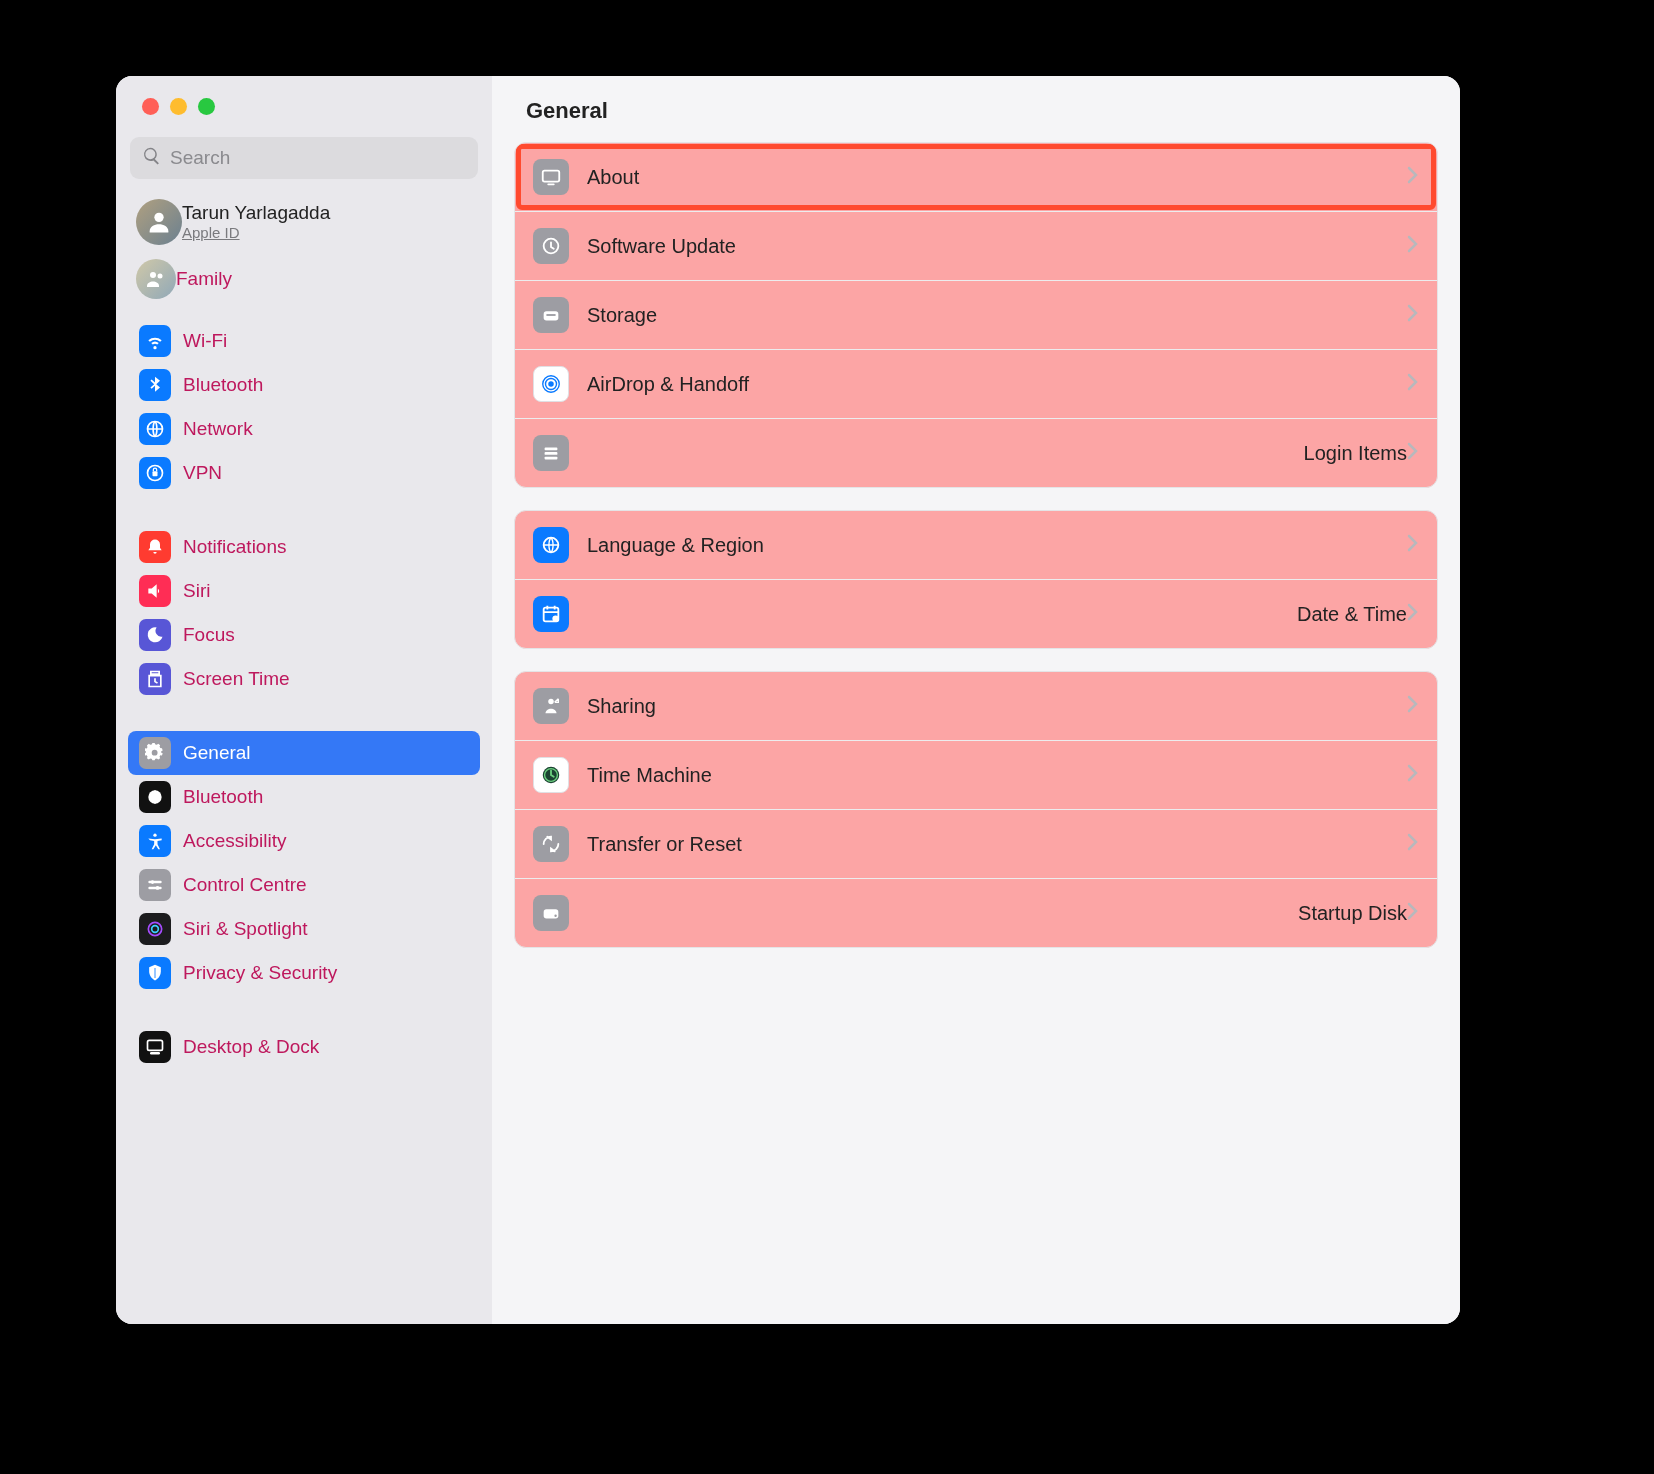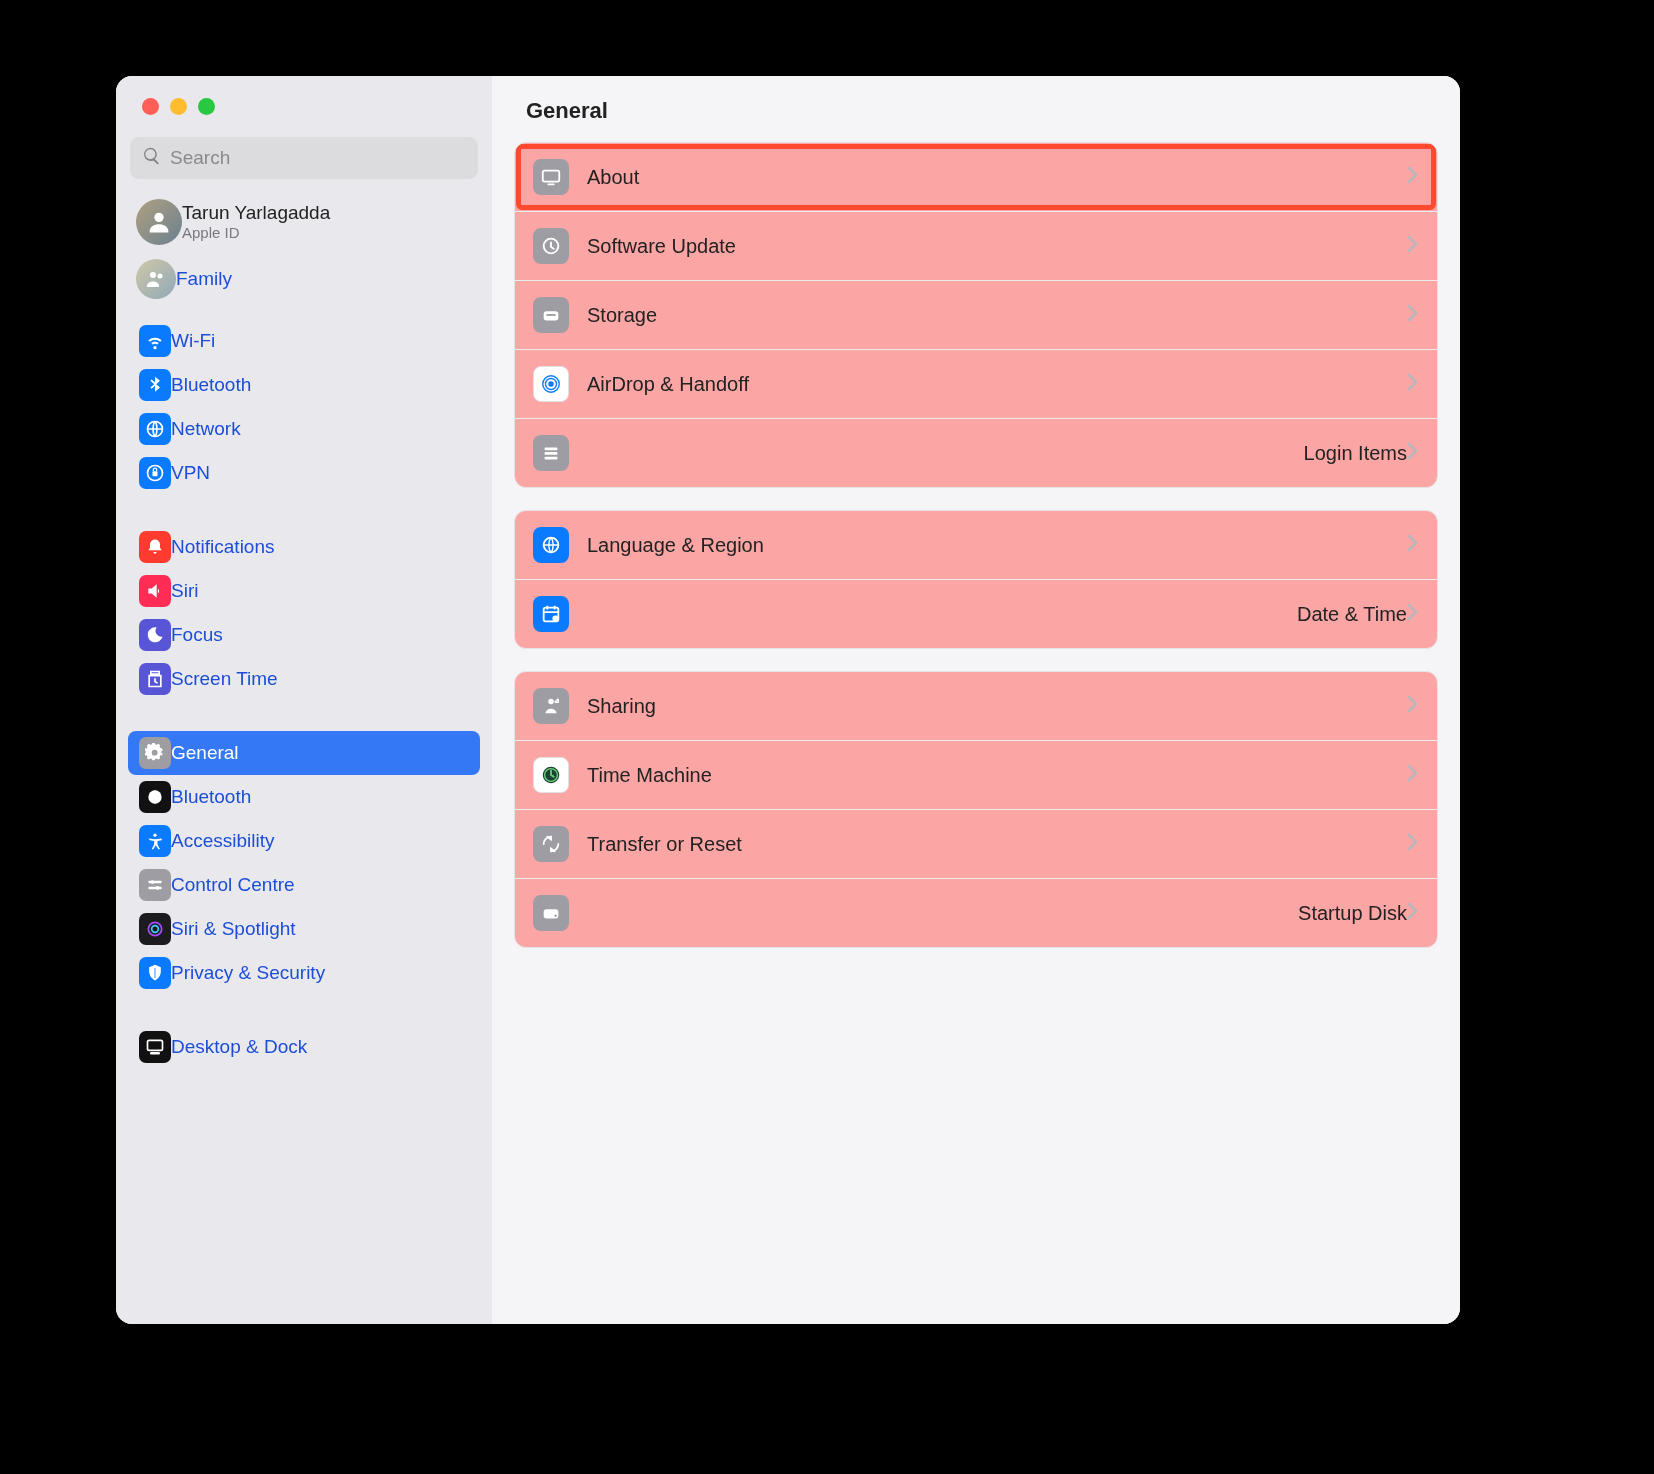--- a/index.html
+++ b/index.html
@@ -47,37 +47,37 @@
 .search input::placeholder { color: #8a8a8e; }
 .account-row {
   display: flex; align-items: center; gap: 0;
   padding: 10px 14px 10px 20px;
   cursor: default;
 }
 .avatar { width: 46px; height: 46px; border-radius: 50%; background: linear-gradient(135deg,#b0a080,#6b8090); display:flex; align-items:center; justify-content:center; color:#fff; font-size:12px; overflow:hidden;}
 .avatar.fam { width: 40px; height: 40px; background: linear-gradient(135deg,#d0c8a8,#90a8b8); }
 .account-text { display: flex; flex-direction: column; }
 .account-name { font-size: 19px; color: #222; line-height:1.2; }
-.account-sub { font-size: 15px; color: #7a7a7e; line-height:1.2; }
+.account-sub { font-size: 15px; color: #7a7a7e; line-height:1.2;text-decoration:underline; }
 .side-group { padding: 6px 12px; }
 .side-item {
-  display: flex; align-items: center; 
+  display: flex; align-items: center; gap: 12px;
   padding: 6px 11px;
   border-radius: 8px;
   cursor: default;
 }
 .side-item.selected { background: #3478f6; }
 .side-item.selected .side-label { color: #fff; }
 .side-icon {
   width: 32px; height: 32px; border-radius: 7px;
   display: flex; align-items: center; justify-content: center;
   flex-shrink: 0;
 }
 .side-icon svg { width: 20px; height: 20px; fill: #fff; }
-.side-label { font-size: 19px; color: #1d4ed8; }
+.side-label { font-size: 19px; color: #be185d; }
 .side-gap { height: 18px; }
 .main {
   flex: 1;
   background: #f5f5f7;
   display: flex; flex-direction: column;
   padding: 0;
 }
 .main-header {
   padding: 22px 28px 18px 34px;
   font-size: 22px; font-weight: 700; color: #222;

